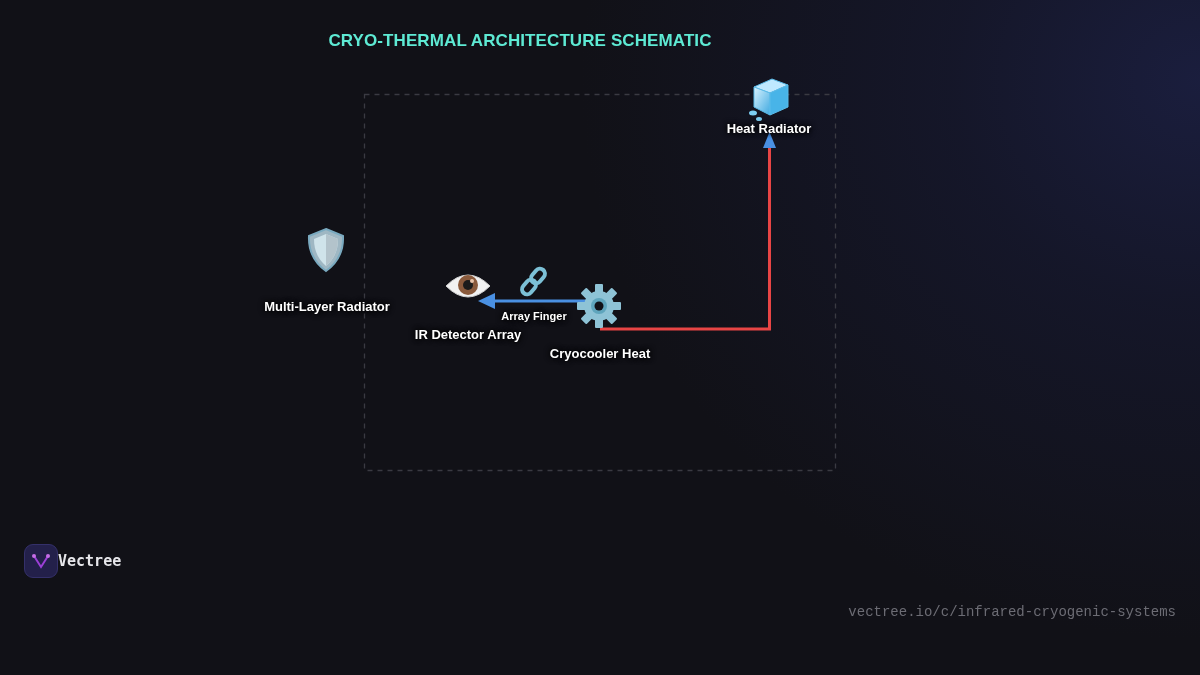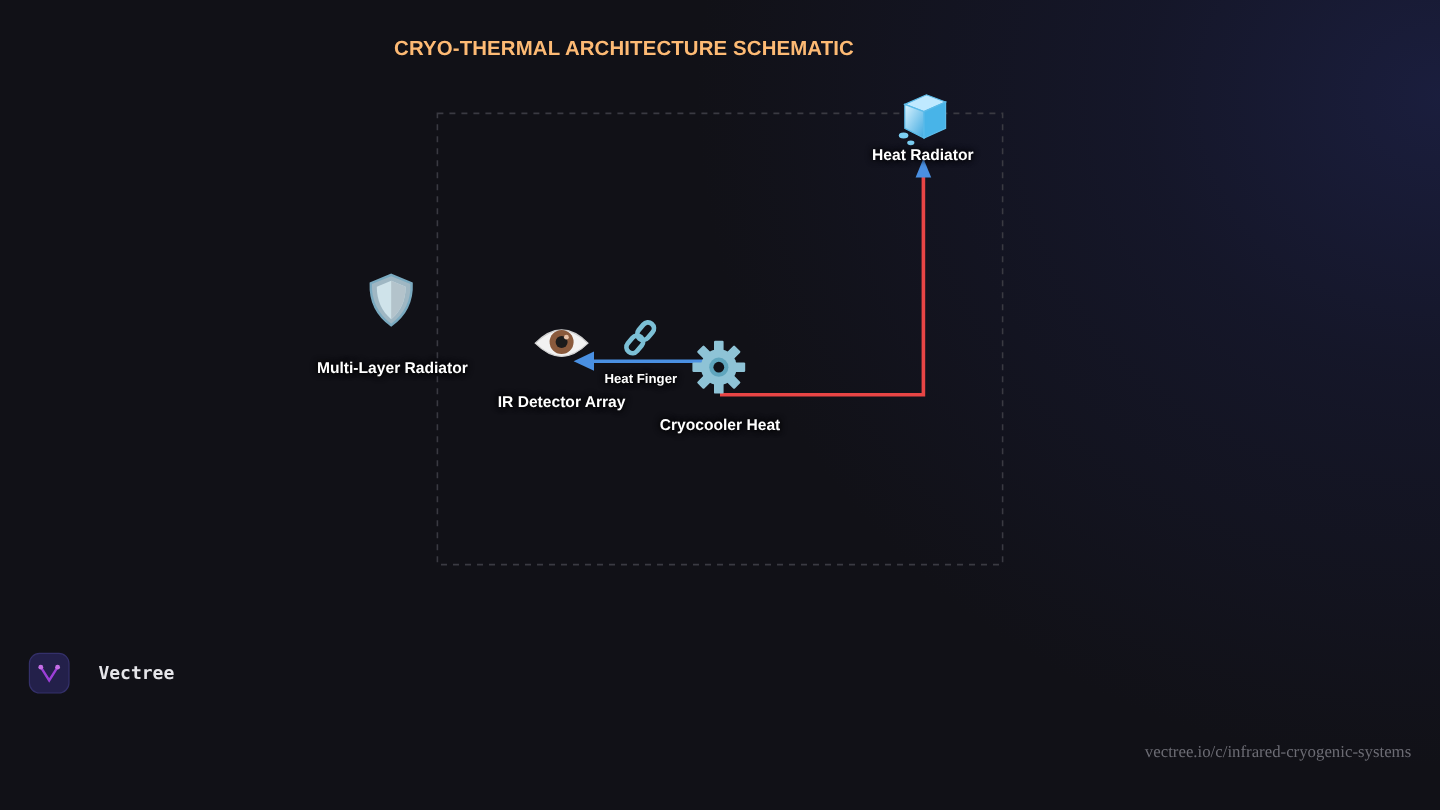--- a/index.html
+++ b/index.html
@@ -7,49 +7,49 @@
     width:1200px; height:675px; overflow:hidden; position:relative;
     background:#111117;
     font-family:"Liberation Sans", sans-serif;
   }
   .bg-glow {
     position:absolute; inset:0; pointer-events:none;
     background: radial-gradient(ellipse 620px 560px at 1200px 80px, rgba(28,32,68,0.85) 0%, rgba(24,27,56,0.55) 40%, rgba(17,17,23,0) 100%);
   }
   .title {
     position:absolute; left:0; width:1040px; top:31px; text-align:center;
-    color:#fdba74; font-weight:bold; font-size:17px; letter-spacing:0.1px;
+    color:#5eead4; font-weight:bold; font-size:17px; letter-spacing:0.1px;
   }
   svg.wires { position:absolute; left:0; top:0; }
   .node { position:absolute; text-align:center; transform:translateX(-50%); }
   .node .icon { display:block; line-height:1; }
   .label {
     position:absolute; transform:translateX(-50%); white-space:nowrap;
     color:#ffffff; font-weight:bold; font-size:13px;
     text-shadow:0 0 4px #000, 0 0 6px #000;
   }
   .label.small { font-size:11px; }
   .brand {
-    position:absolute; left:24px; top:544px; display:flex; align-items:center; gap:24px;
+    position:absolute; left:24px; top:544px; display:flex; align-items:center; gap:0;
   }
   .brand-logo {
     width:34px; height:34px; border-radius:9px; background:#23204a;
     border:1px solid #34306a; box-sizing:border-box; display:flex; align-items:center; justify-content:center;
   }
   .brand-name {
     color:#e6e6ea; font-family:"DejaVu Sans Mono", monospace; font-weight:bold; font-size:15px;
   }
   .headline {
     position:absolute; left:24px; top:582px; margin:0;
     color:#ffffff; font-family:"Liberation Mono", monospace; font-weight:bold;
     font-size:39px; line-height:33px; letter-spacing:-0.5px;
   }
   .url {
-    position:absolute; right:24px; top:620px;
-    color:#6c6c74; font-family:Liberation Serif, serif; font-size:14px;
+    position:absolute; right:24px; top:604px;
+    color:#6c6c74; font-family:Liberation Mono, monospace; font-size:14px;
   }
 </style>
 </head>
 <body>
 
 <div class="bg-glow"></div>
 
 <div class="title">CRYO-THERMAL ARCHITECTURE SCHEMATIC</div>
 
 <svg class="wires" width="1200" height="675">
@@ -99,21 +99,21 @@
 <div class="label" style="left:468px; top:327px;">IR Detector Array</div>
 
 <div class="node" style="left:534px; top:266px;">
   <svg class="icon" width="32" height="32" viewBox="0 0 32 32">
     <g fill="none" stroke="#7cc0d6" stroke-width="4" stroke-linecap="round">
       <rect x="15" y="2" width="10" height="16" rx="5" transform="rotate(40 20 10)"></rect>
       <rect x="6" y="13" width="10" height="16" rx="5" transform="rotate(40 11 21)"></rect>
     </g>
   </svg>
 </div>
-<div class="label small" style="left:534px; top:310px;">Heat Finger</div>
+<div class="label small" style="left:534px; top:310px;">Array Finger</div>
 
 <div class="node" style="left:599px; top:282px;">
   <svg class="icon" width="48" height="48" viewBox="0 0 48 48">
     <g fill="#8ec3d6">
       <circle cx="24" cy="24" r="15"></circle>
       <rect x="20" y="2" width="8" height="10" rx="1"></rect>
       <rect x="20" y="36" width="8" height="10" rx="1"></rect>
       <rect x="2" y="20" width="10" height="8" rx="1"></rect>
       <rect x="36" y="20" width="10" height="8" rx="1"></rect>
       <rect x="20" y="2" width="8" height="10" rx="1" transform="rotate(45 24 24)"></rect>

